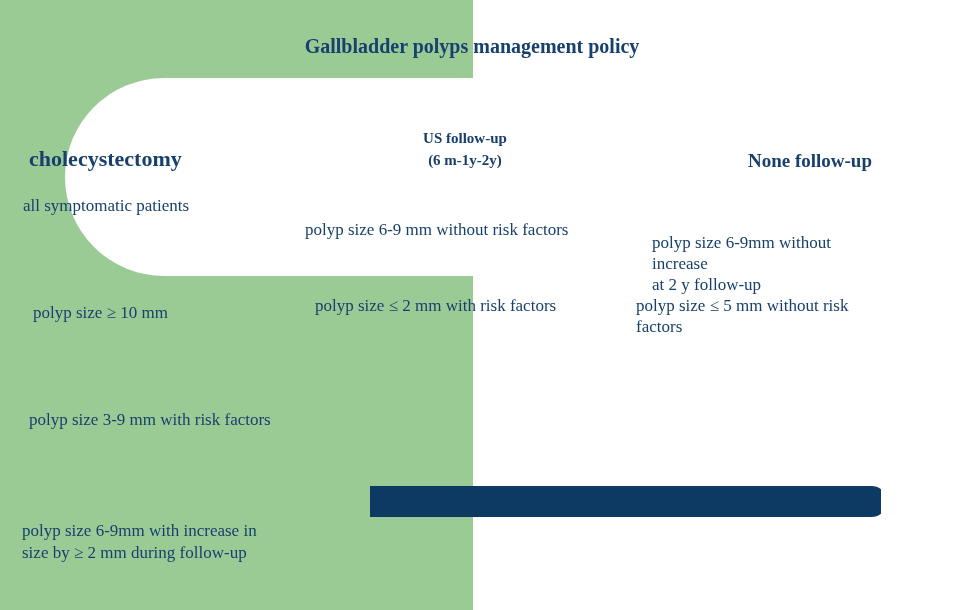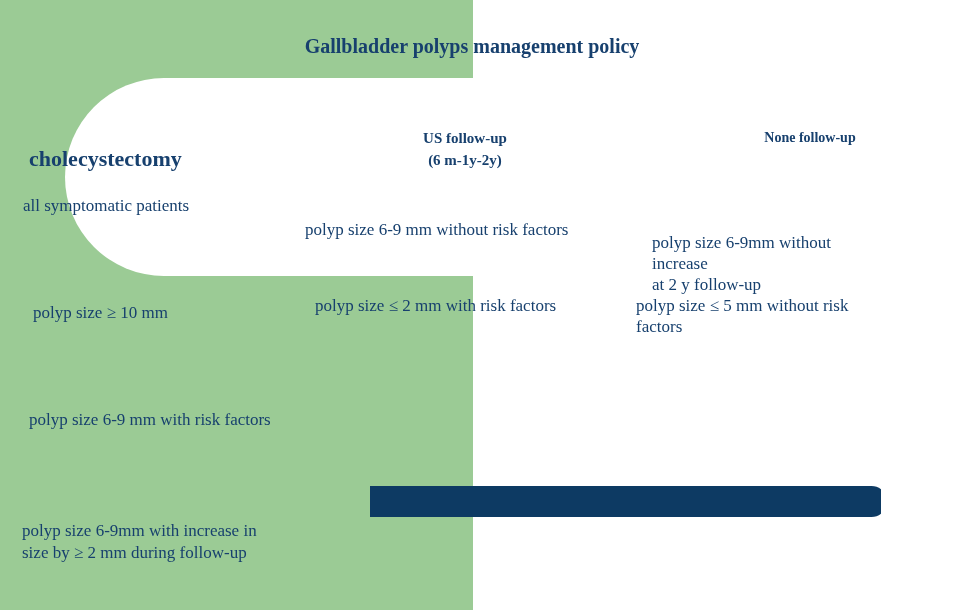--- a/index.html
+++ b/index.html
@@ -58,24 +58,24 @@
     margin-top: 14px;
   }
   .heading-us {
     left: 360px; top: 127px;
     width: 210px;
     text-align: center;
     font-size: 15px;
     line-height: 22px;
   }
   .heading-none {
-    left: 710px; top: 127px;
+    left: 710px; top: 150px;
     width: 200px;
     text-align: center;
-    font-size: 14px;
+    font-size: 19px;
     line-height: 22px;
   }
   .item {
     position: absolute;
     font-size: 17px;
     line-height: 21px;
     color: var(--text-navy, #17406e);
     white-space: pre-line;
   }
   .item-symptomatic   { left: 23px;  top: 195px; }
@@ -94,21 +94,21 @@
 
   <div class="green-panel"></div>
   <div class="white-band"></div>
   <div class="navy-bar"></div>
 
   <div class="slide-title">Gallbladder polyps management policy</div>
 
   <div class="col-heading heading-cholecystectomy">cholecystectomy</div>
   <div class="item item-symptomatic">all symptomatic patients</div>
   <div class="item item-ge10">polyp size ≥ 10 mm</div>
-  <div class="item item-69-risk">polyp size 6-9 mm with risk factors</div>
+  <div class="item item-69-risk">polyp size 3-9 mm with risk factors</div>
   <div class="item item-69-increase">polyp size 6-9mm with increase in
 size by ≥ 2 mm during follow-up</div>
 
   <div class="col-heading heading-us">US follow-up
 (6 m-1y-2y)</div>
   <div class="item item-69-norisk">polyp size 6-9 mm without risk factors</div>
   <div class="item item-le5-risk">polyp size ≤ 2 mm with risk factors</div>
 
   <div class="col-heading heading-none">None follow-up</div>
   <div class="item item-69-noincrease">polyp size 6-9mm without increase

